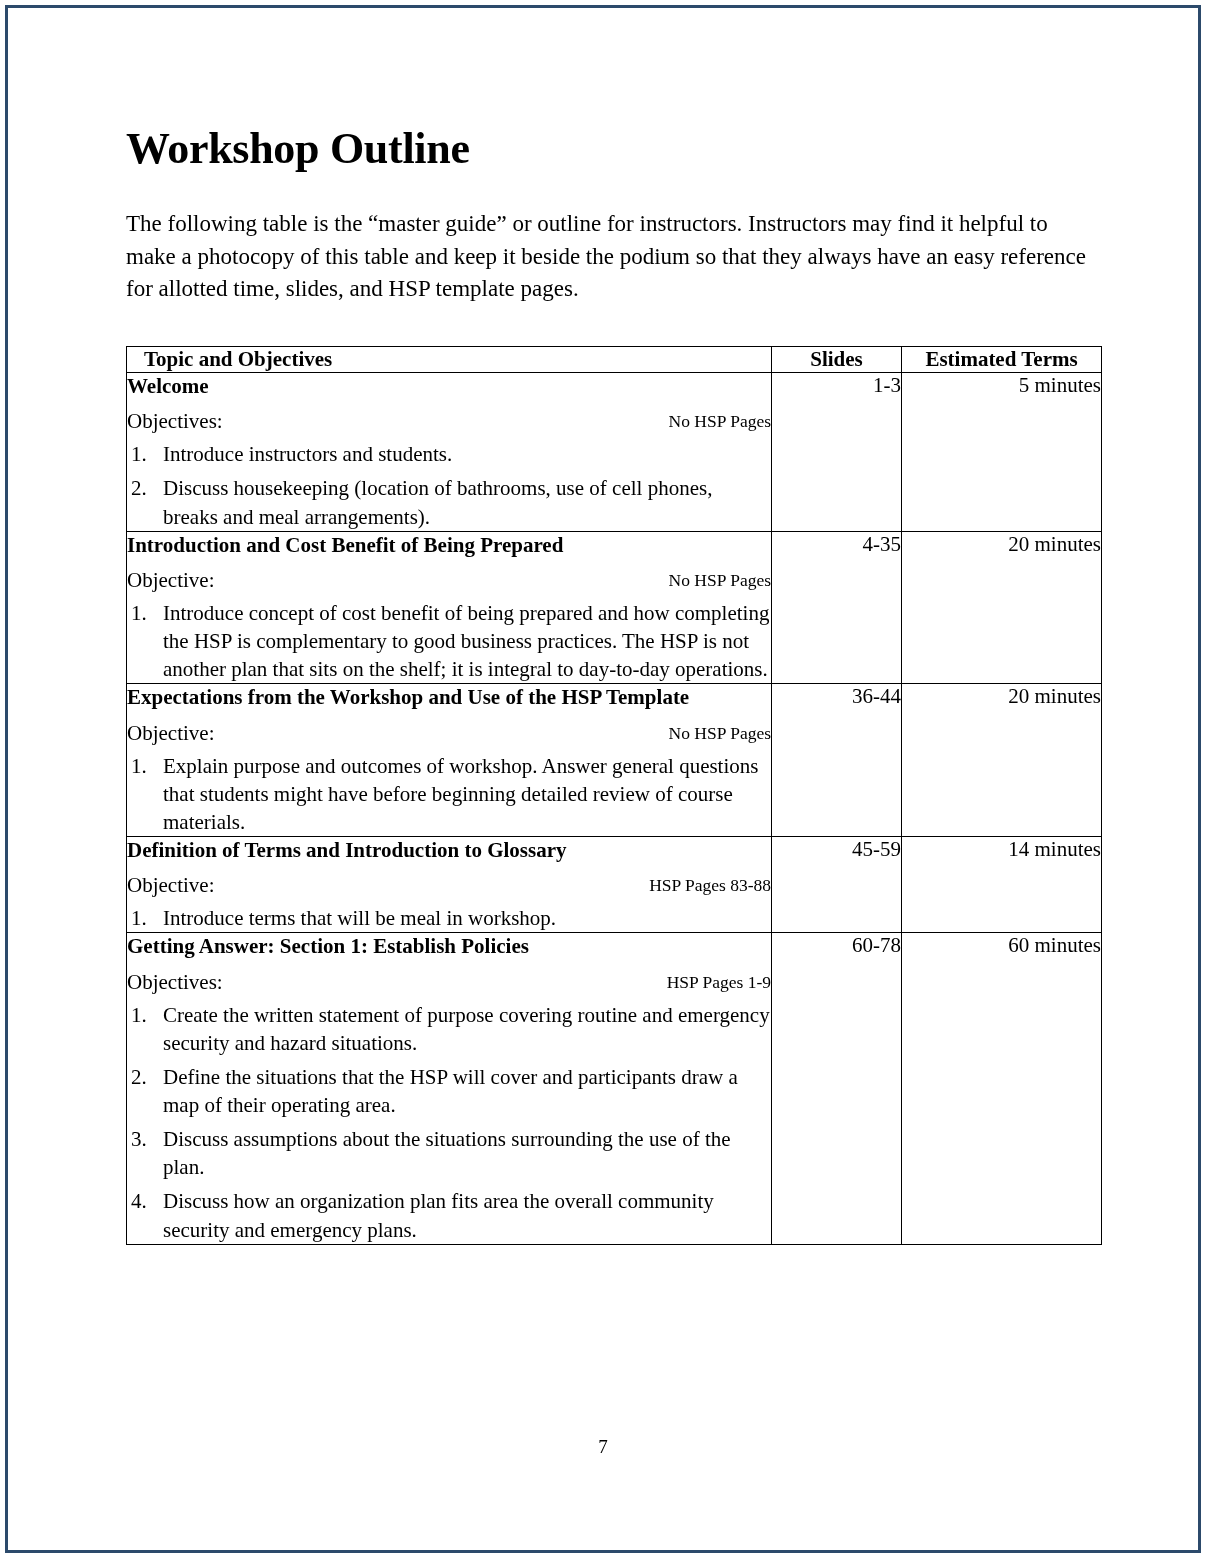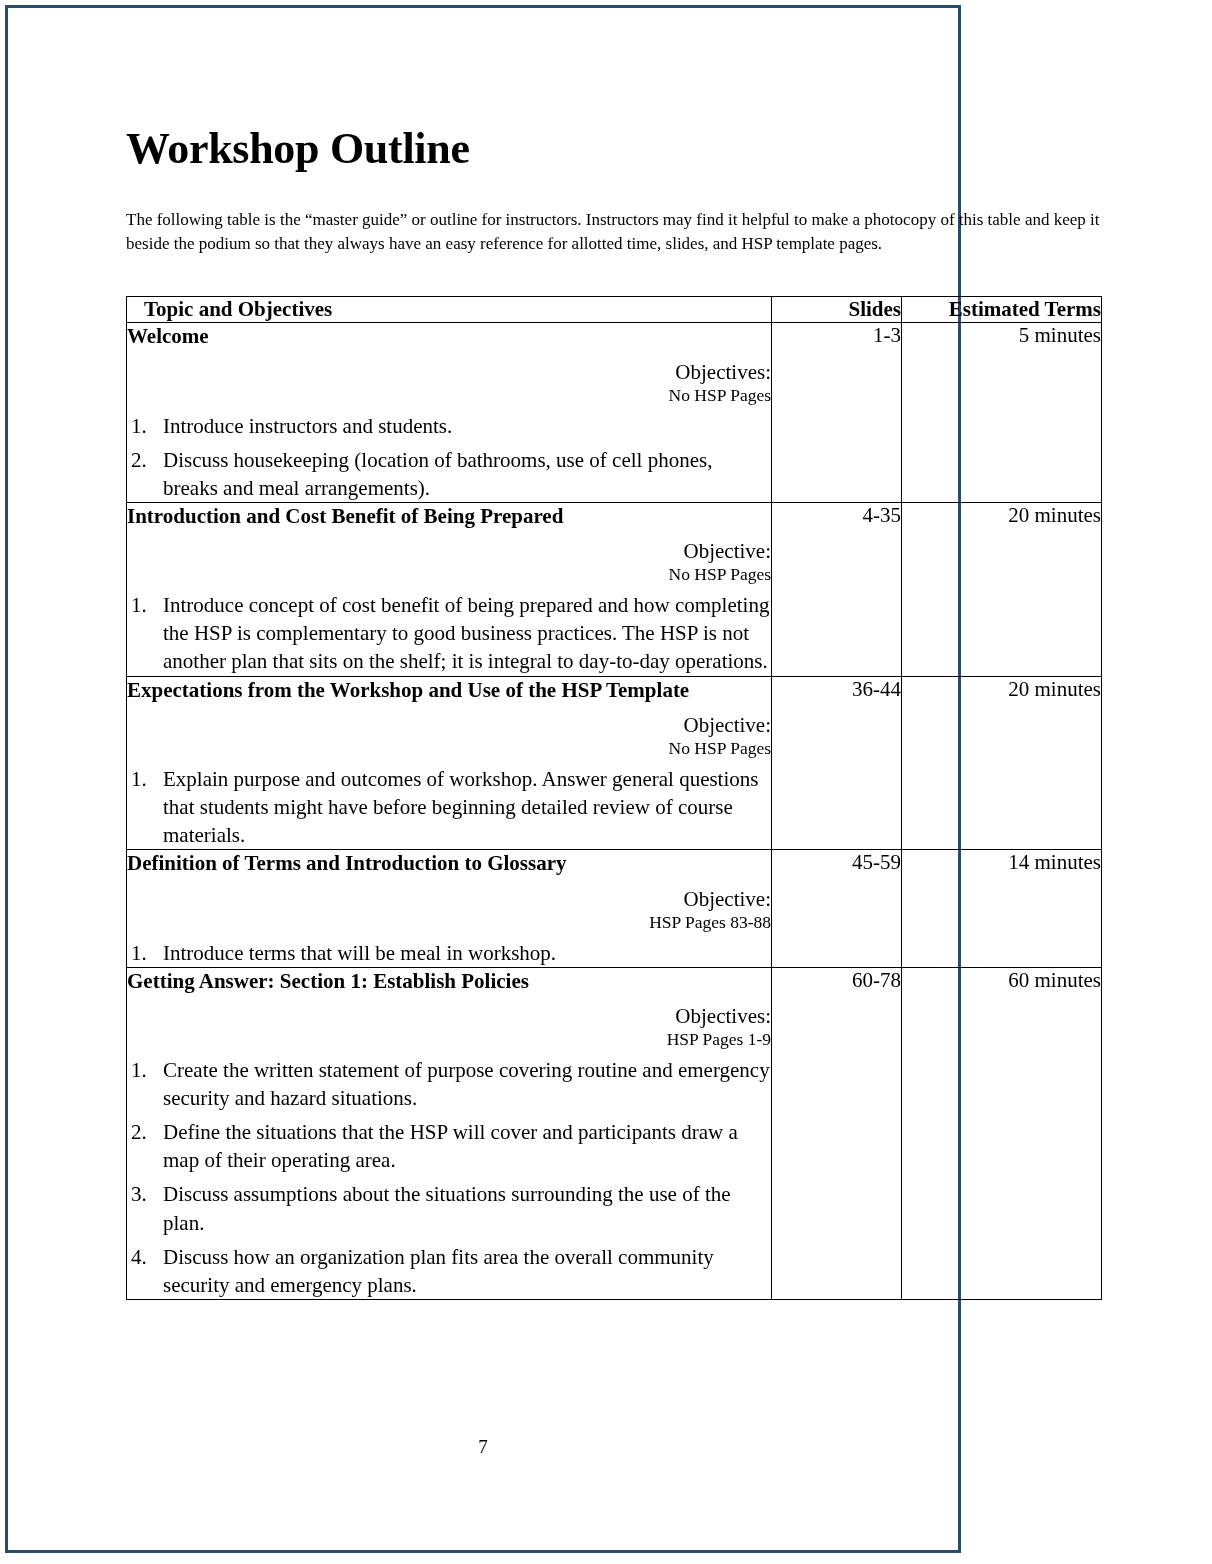--- a/index.html
+++ b/index.html
@@ -11,21 +11,21 @@
     width: 1212px;
     height: 1564px;
     font-family: "Liberation Serif", serif;
     color: #000000;
     overflow: hidden;
   }
   .page-frame {
     position: absolute;
     left: 5px;
     top: 5px;
-    width: 956px;
+    width: 1196px;
     height: 1548px;
     border: 3px solid #2c4a6b;
     box-sizing: border-box;
     background: #ffffff;
   }
   .page-inner {
     position: absolute;
     left: 0; top: 0; right: 0; bottom: 0;
     background: #ffffff;
     padding: 0;
@@ -37,40 +37,40 @@
     width: 975px;
   }
   h1.doc-title {
     font-size: 44px;
     font-weight: bold;
     margin: 0 0 34px 0;
     letter-spacing: -0.3px;
     font-family: "Liberation Serif", serif;
   }
   p.intro {
-    font-size: 17px;
+    font-size: 23px;
     line-height: 1.42;
     margin: 0 0 40px 0;
     text-align: left;
   }
   table.outline {
     border-collapse: collapse;
     width: 975px;
     table-layout: fixed;
   }
   table.outline th, table.outline td {
     border: 1.5px solid #000000;
     vertical-align: top;
     padding: 0;
   }
   thead th {
     font-size: 21px;
     font-weight: bold;
     padding: 9px 12px 10px 12px;
-    text-align: right;
+    text-align: center;
   }
   thead th.col-topic {
     text-align: left;
     padding-left: 17px;
     margin-left: 12px;
   }
   col.c-topic { width: 645px; }
   col.c-slides { width: 130px; }
   col.c-time { width: 200px; }
 
@@ -79,24 +79,23 @@
   }
   .topic-title {
     font-size: 21px;
     font-weight: bold;
     line-height: 1.3;
     margin-bottom: 9px;
   }
   .obj-row {
     display: flex;
     justify-content: space-between;
-    align-items: flex-end;
+    align-items: center;
     font-size: 21px;
     margin-bottom: 6px;
-    flex-direction: column;
   }
   .obj-label { white-space: nowrap; }
   .hsp-pages {
     font-size: 17.5px;
     white-space: nowrap;
     padding-left: 20px;
   }
   ol.obj-list {
     margin: 0;
     padding: 0 0 0 0;

